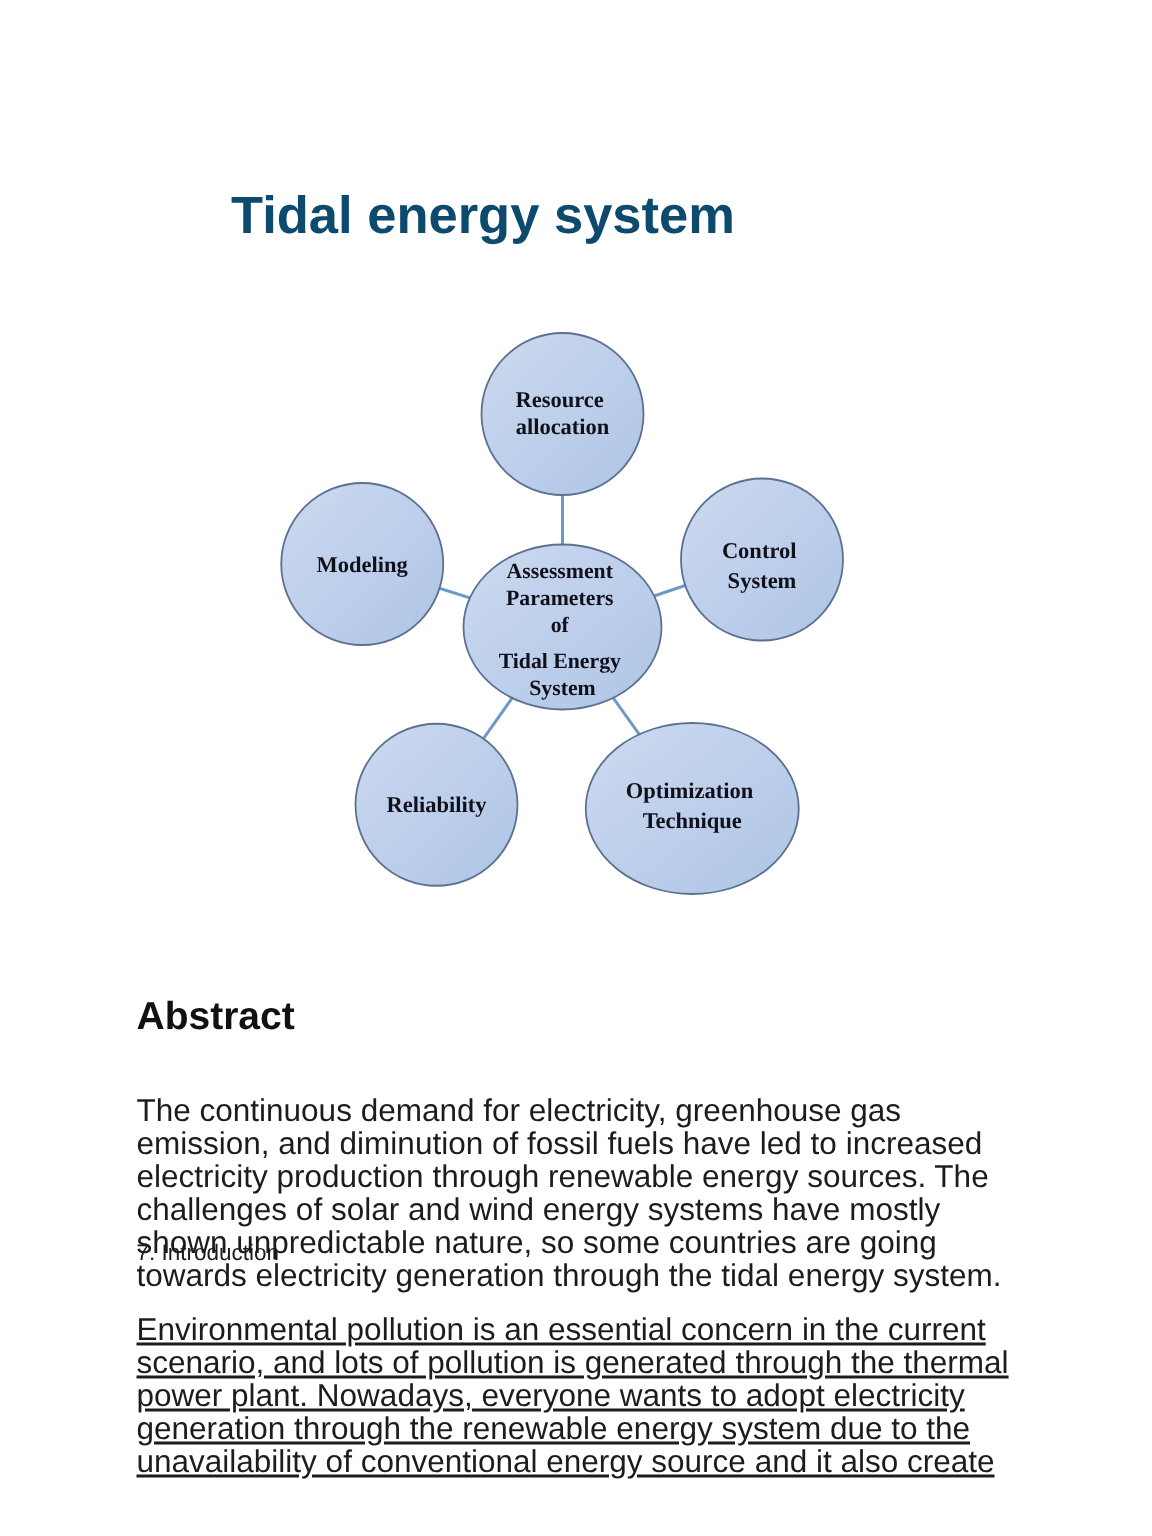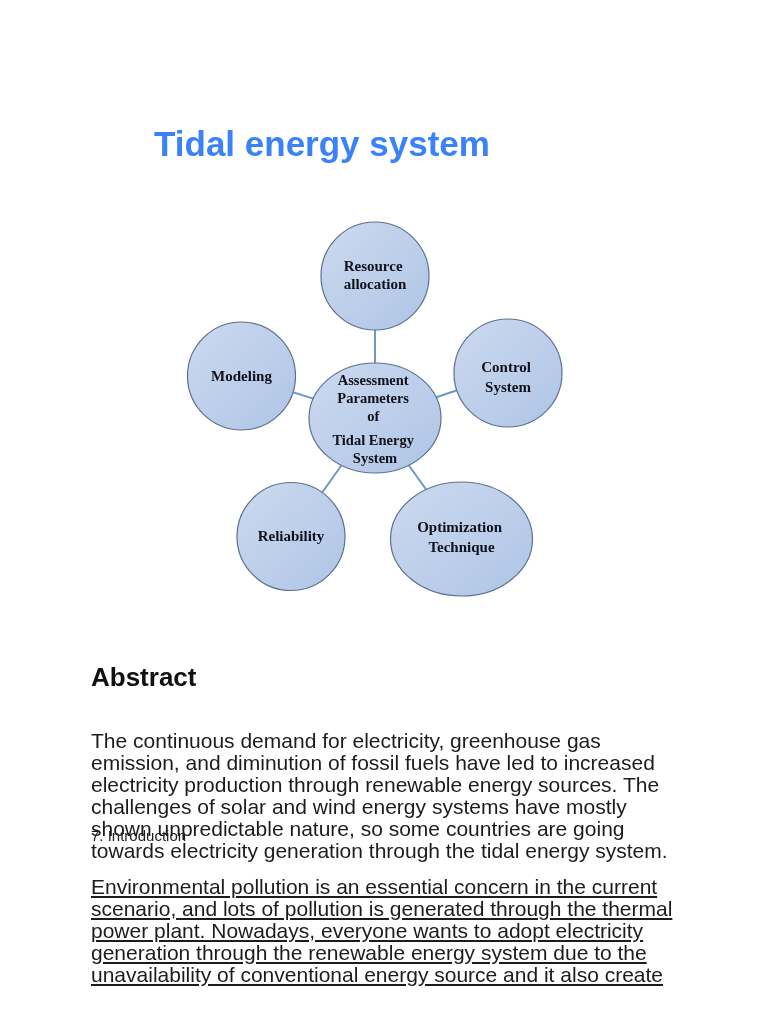--- a/index.html
+++ b/index.html
@@ -9,21 +9,21 @@
     font-family: "Liberation Sans", sans-serif;
     position: relative;
     overflow: hidden;
   }
   .doc-title {
     position: absolute;
     top: 124px; left: 0; width: 644px;
     text-align: center;
     font-size: 35px;
     font-weight: 700;
-    color: #3b82f6;
+    color: #0c4a6e;
     letter-spacing: 0px;
   }
   .diagram-wrap {
     position: absolute;
     left: 164px; top: 200px;
     width: 420px; height: 420px;
   }
   .diagram-wrap svg text {
     font-family: "Liberation Serif", serif;
     font-weight: 700;

